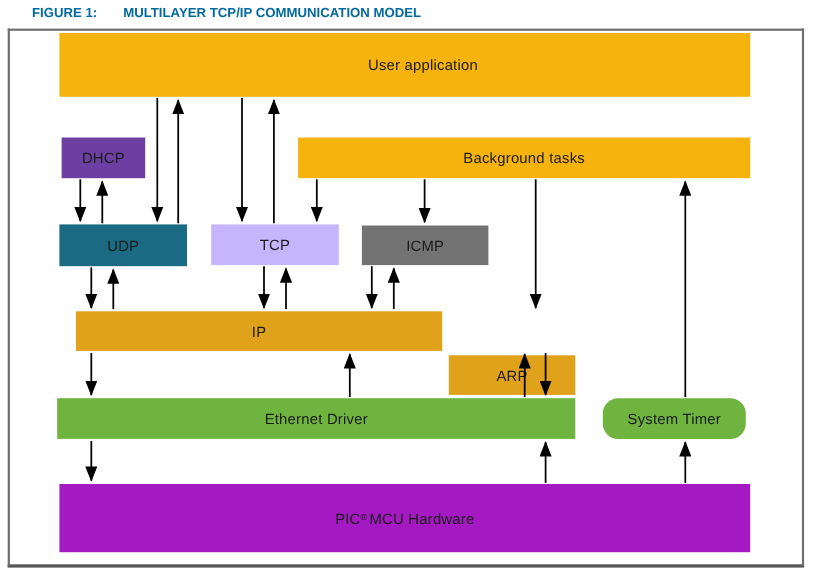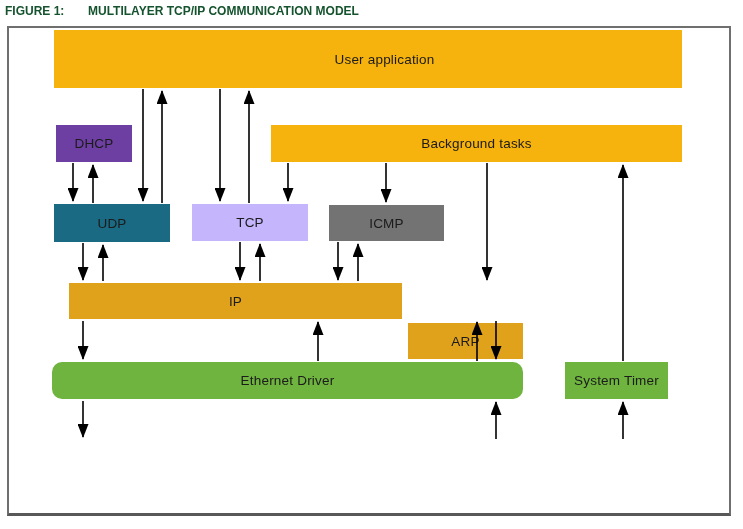--- a/index.html
+++ b/index.html
@@ -1,22 +1,23 @@
 <!DOCTYPE html>
 <html><head>
 <meta charset="utf-8">
 <style>
   html,body { margin:0; padding:0; background:#ffffff; }
   .page {
     position:relative; width:743px; height:529px; background:#ffffff;
     font-family:"Liberation Sans", sans-serif; overflow:hidden;
   }
   .fig-label, .fig-title {
-    position:absolute; top:4px; font-size:12px; font-weight:700; color:#14532d;
+    position:absolute; top:4px; font-size:12px; font-weight:700; color:#0369a1;
     white-space:nowrap;
+    margin-left:24px;
   }
   .fig-label { left:5px; }
   .fig-title { left:88px; }
   .frame {
     position:absolute; left:7px; top:26px; width:724px; height:490px;
     border:2px solid #6f6f6f; border-bottom:3px solid #585858;
     box-sizing:border-box; background:#ffffff;
   }
   .node {
     position:absolute; box-sizing:border-box;
@@ -26,21 +27,21 @@
   .node sup { font-size:8px; line-height:0; margin-right:2px; }
   .n-user-app { left:54px;  top:30px;  width:628px; height:58px; }
   .n-dhcp     { left:56px;  top:125px; width:76px;  height:37px; }
   .n-bgtasks  { left:271px; top:125px; width:411px; height:37px; }
   .n-udp      { left:54px;  top:204px; width:116px; height:38px; }
   .n-tcp      { left:192px; top:204px; width:116px; height:37px; }
   .n-icmp     { left:329px; top:205px; width:115px; height:36px; }
   .n-ip       { left:69px;  top:283px; width:333px; height:36px; }
   .n-arp      { left:408px; top:283px; width:115px; height:36px; }
   .n-eth      { left:52px;  top:362px; width:471px; height:37px; }
-  .n-timer    { left:565px; top:362px; width:103px; height:37px; }
+  .n-timer    { left:548px; top:362px; width:130px; height:37px;border-radius:14px; }
   .n-pic      { left:54px;  top:440px; width:628px; height:62px; }
   svg.arrows {
     position:absolute; left:0; top:0; width:743px; height:529px;
     pointer-events:none;
   }
   svg.arrows line { stroke:#000; stroke-width:1.6; }
 </style>
 </head>
 <body>
 
@@ -52,22 +53,27 @@
   <div class="frame"></div>
 
   <div class="node n-user-app" style="background-color: rgb(246, 178, 13); padding-left: 33px;">User application</div>
   <div class="node n-dhcp" style="background-color: rgb(110, 63, 163);">DHCP</div>
   <div class="node n-bgtasks" style="background-color: rgb(246, 178, 13);">Background tasks</div>
   <div class="node n-udp" style="background-color: rgb(27, 106, 131);">UDP</div>
   <div class="node n-tcp" style="background-color: #c4b5fd;">TCP</div>
   <div class="node n-icmp" style="background-color: #737373;">ICMP</div>
   <div class="node n-ip" style="background-color: rgb(224, 162, 27);">IP</div>
   <div class="node n-arp" style="background-color: rgb(224, 162, 27); margin-top: 40px;">ARP</div>
-  <div class="node n-eth" style="background-color: rgb(110, 180, 63); border-radius: 10px;">Ethernet Driver</div>
+  <div class="node n-eth" style="background-color: rgb(110, 180, 63);">Ethernet Driver</div>
   <div class="node n-timer" style="background-color: rgb(110, 180, 63);">System Timer</div>
+  <div class="node n-pic" style="background-color: rgb(164, 25, 193);">
+      <span>PIC</span>
+      <sup>®</sup>
+      <span> MCU Hardware</span>
+    </div>
 
   <svg class="arrows" viewBox="0 0 743 529" xmlns="http://www.w3.org/2000/svg">
     <defs>
       <marker id="ah" markerUnits="userSpaceOnUse" markerWidth="14" markerHeight="11" refX="13" refY="5.5" orient="auto">
         <path d="M0,0 L14,5.5 L0,11 Z" fill="#000"></path>
       </marker>
     </defs>
 
     <line x1="143" y1="89" x2="143" y2="201" marker-end="url(#ah)"></line>
     <line x1="162" y1="203" x2="162" y2="91" marker-end="url(#ah)"></line>

